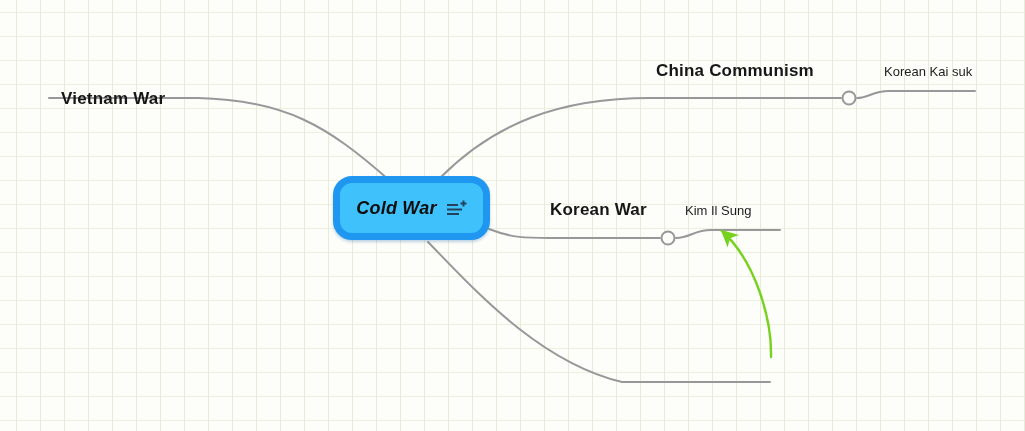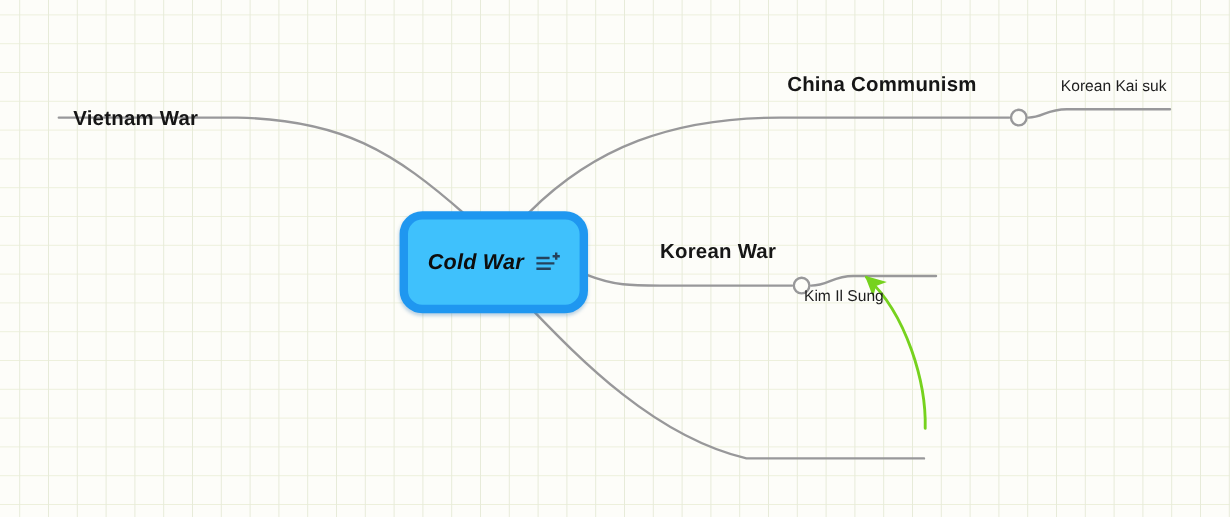--- a/index.html
+++ b/index.html
@@ -31,21 +31,21 @@
     font-weight:400;
     font-size:13px;
     color:#1d1d1d;
     white-space:nowrap;
     line-height:14px;
     cursor:pointer;
   }
   .root-node{
     position:absolute;
     left:333px;top:176px;
-    width:157px;height:85px;
+    width:157px;height:64px;
     box-sizing:border-box;
     background:#3fc1fc;
     border:7px solid #1f97f0;
     border-radius:19px;
     display:flex;align-items:center;justify-content:center;
     gap:9px;
     cursor:pointer;
     box-shadow:0 2px 3px rgba(25,100,170,.28);
   }
   .root-node .root-text{
@@ -85,21 +85,21 @@
   </svg>
 
   <div class="label" style="left:61px;top:62px;margin-top:28px;">Vietnam War</div>
 
   <div class="label" style="left:656px;top:62px;">China Communism</div>
 
   <div class="sublabel" style="left:884px;top:65px;">Korean Kai suk</div>
 
   <div class="label" style="left:550px;top:201px;">Korean War</div>
 
-  <div class="sublabel" style="left:670px;top:204px;margin-top:36px;">Kim Il Sung</div>
+  <div class="sublabel" style="left:685px;top:204px;">Kim Il Sung</div>
 
 
   <div class="root-node">
     <span class="root-text">Cold War</span>
     <svg class="note-icon" width="21" height="17" viewBox="0 0 21 17" xmlns="http://www.w3.org/2000/svg">
       <g stroke="#24425c" stroke-width="2" stroke-linecap="butt">
         <line x1="17.5" y1="0.5" x2="17.5" y2="6.5"></line>
         <line x1="14.5" y1="3.5" x2="20.5" y2="3.5"></line>
         <line x1="1" y1="5" x2="12" y2="5"></line>
         <line x1="1" y1="9.5" x2="16" y2="9.5"></line>

